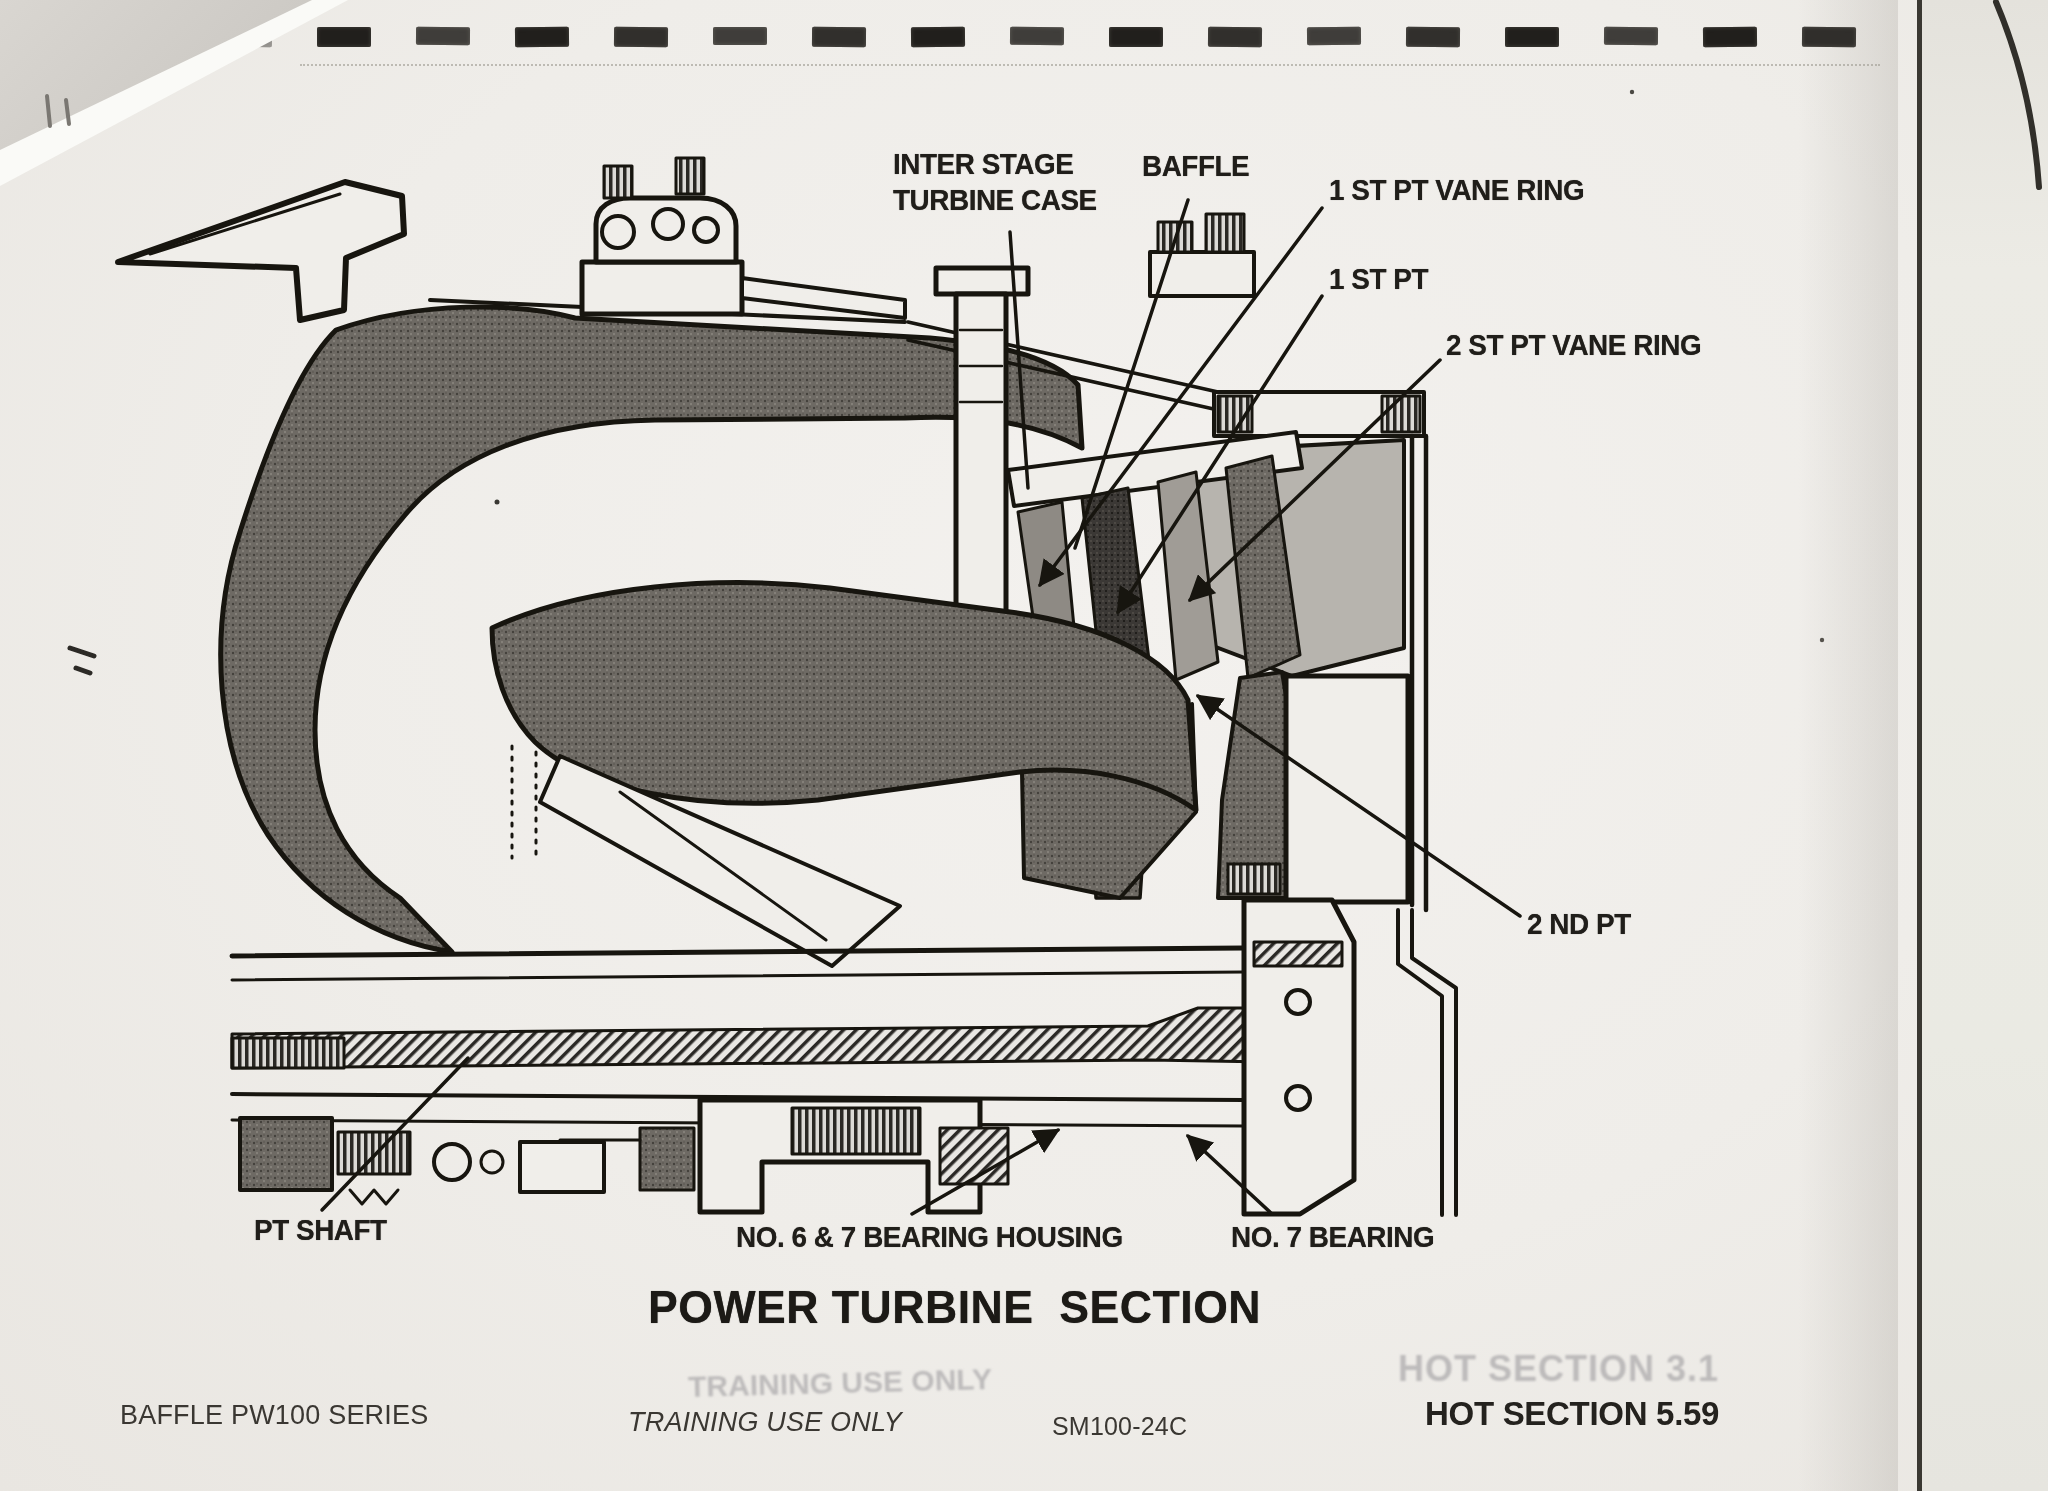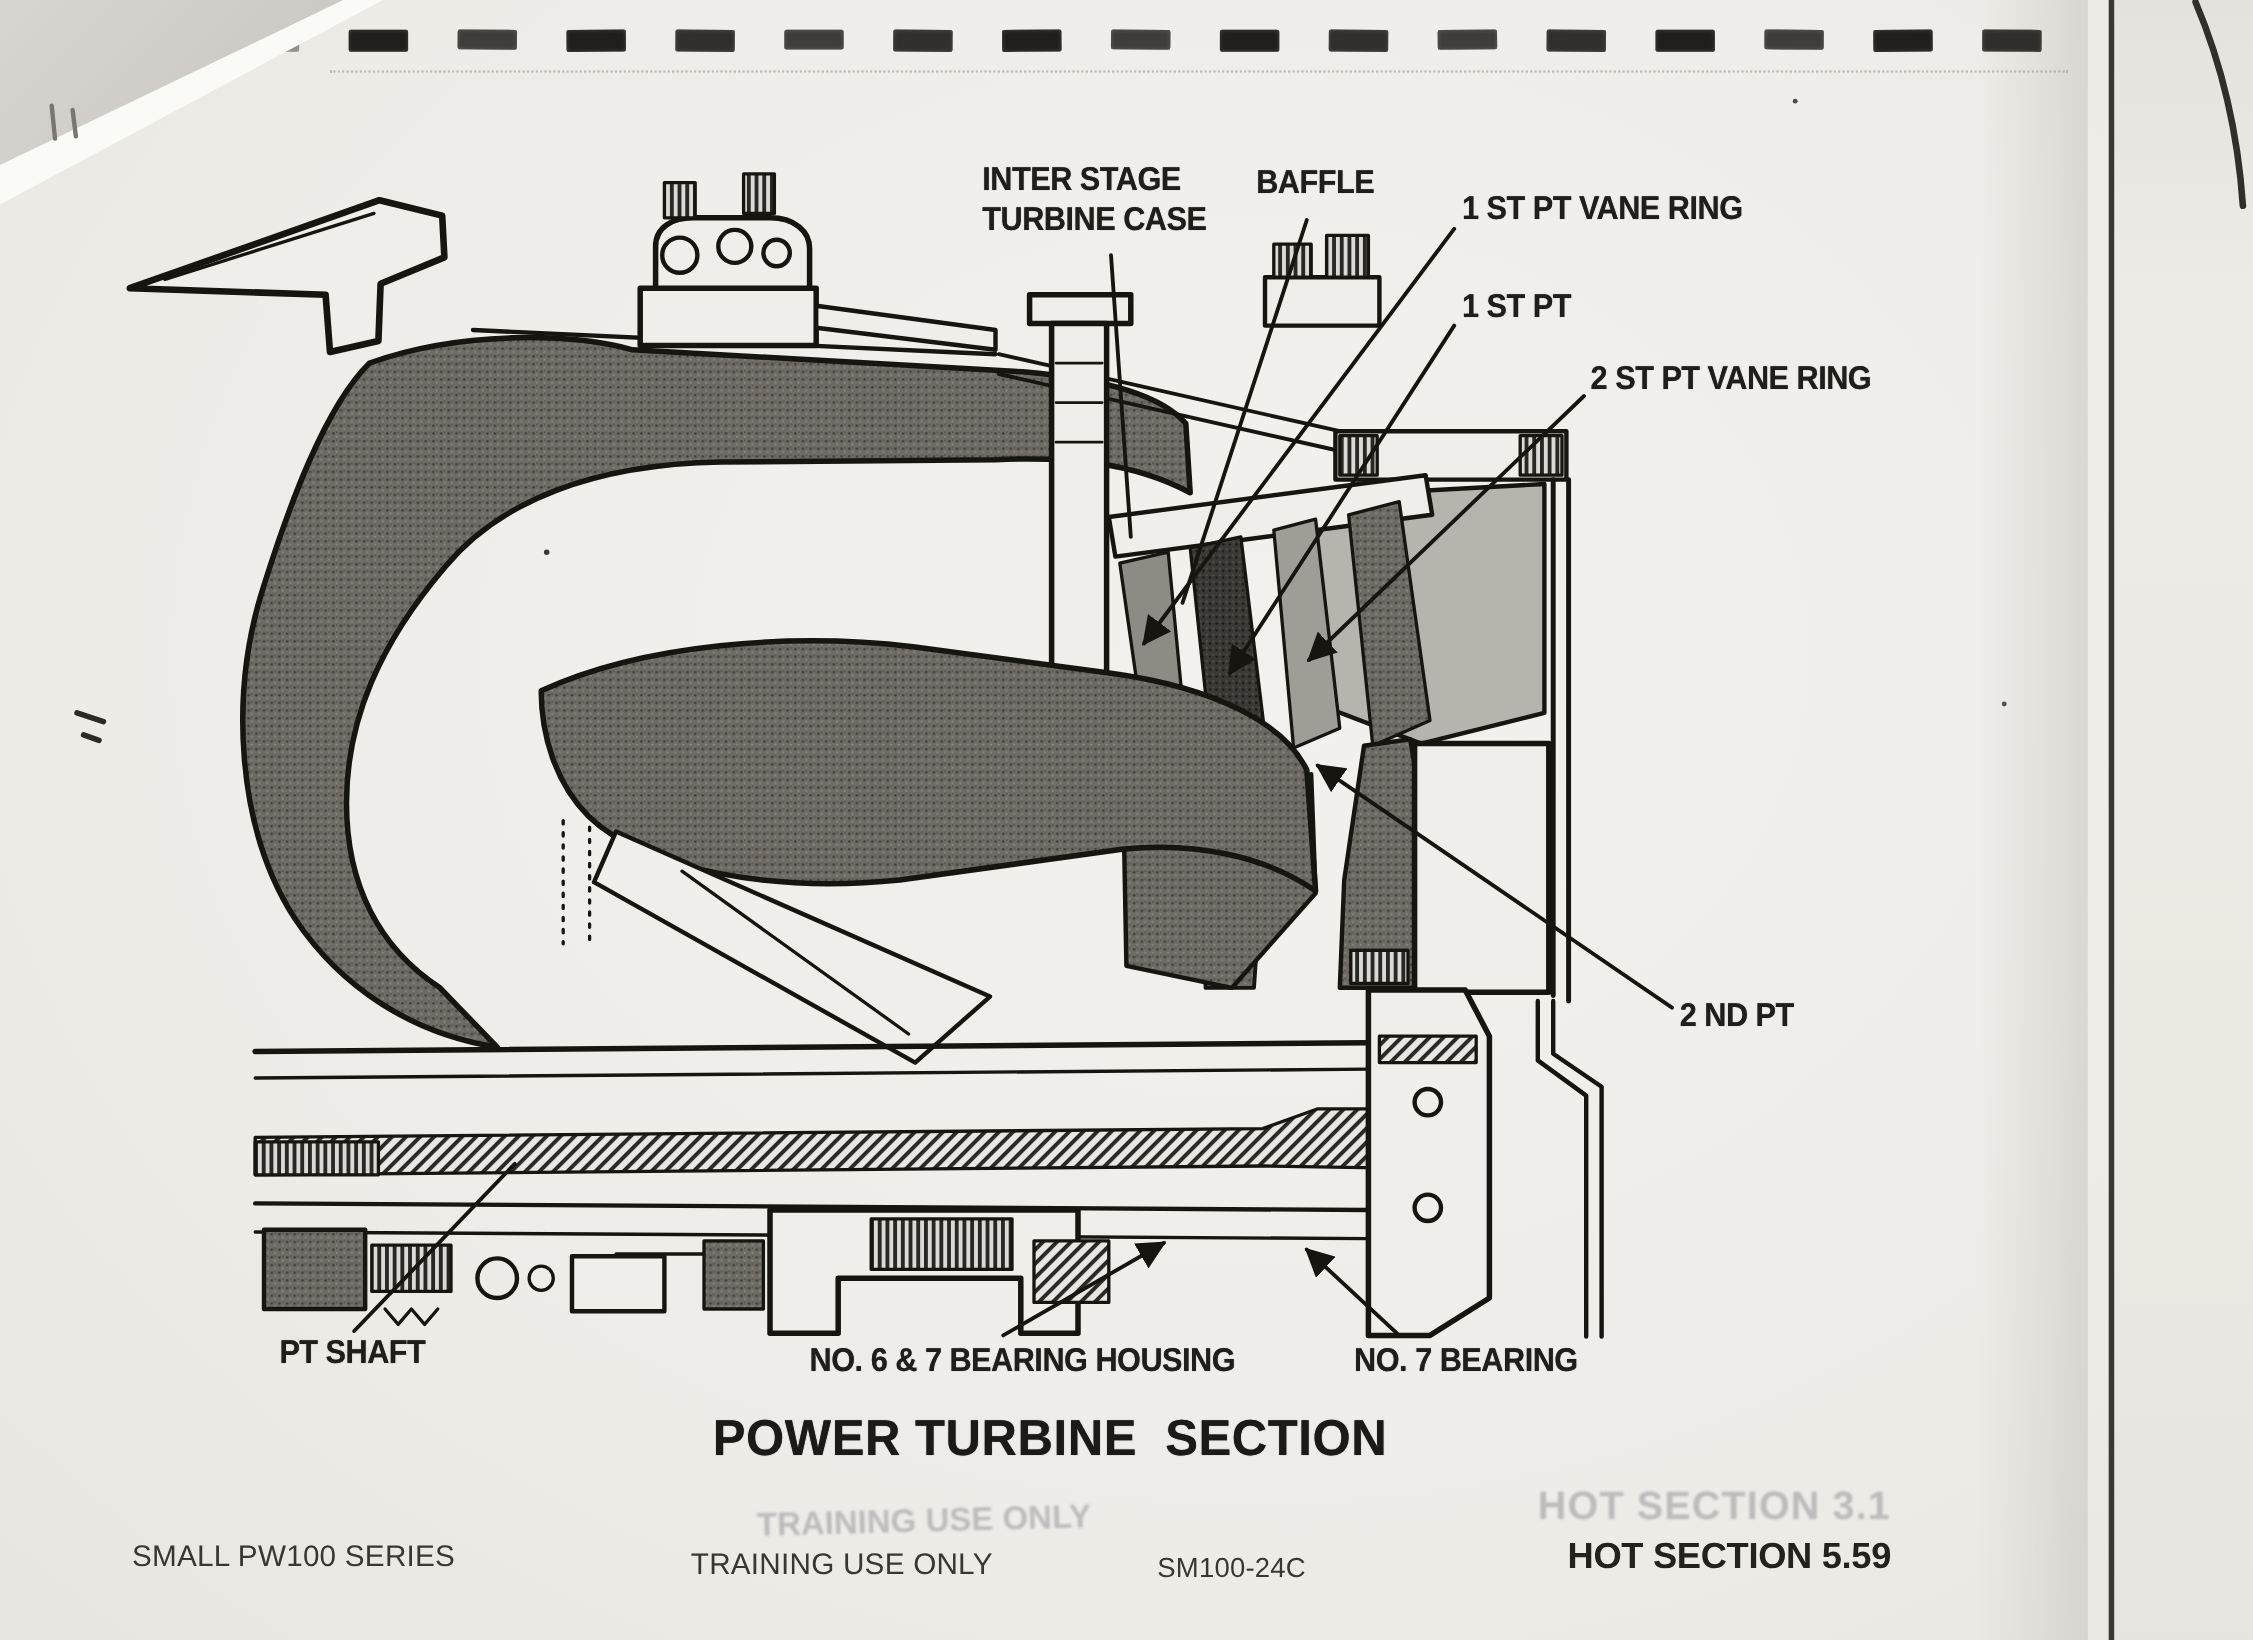--- a/index.html
+++ b/index.html
@@ -218,18 +218,18 @@
   <div class="callout" style="left:1527px;top:906px;">2 ND PT</div>
   <div class="callout" style="left:254px;top:1212px;">PT SHAFT</div>
   <div class="callout" style="left:736px;top:1219px;">NO. 6 &amp; 7 BEARING HOUSING</div>
   <div class="callout" style="left:1231px;top:1219px;">NO. 7 BEARING</div>
 
   <div class="title" style="left:648px;top:1280px;">POWER TURBINE  SECTION</div>
 
   <div class="ghost ghost-usage">TRAINING USE ONLY</div>
   <div class="ghost ghost-section">HOT SECTION 3.1</div>
 
-  <div class="footer-text" style="left:120px;top:1400px;">SMALL PW100 SERIES</div>
-  <div class="footer-text" style="left:628px;top:1407px;">TRAINING USE ONLY</div>
+  <div class="footer-text" style="left:120px;top:1400px;">BAFFLE PW100 SERIES</div>
+  <div class="footer-text" style="left:628px;top:1407px;font-style:italic;">TRAINING USE ONLY</div>
   <div class="footer-text footer-code" style="left:1032px;top:1412px;margin-left:20px;">SM100-24C</div>
   <div class="footer-text footer-bold" style="left:1425px;top:1395px;">HOT SECTION 5.59</div>
 
 </div>
 
 </body></html>

